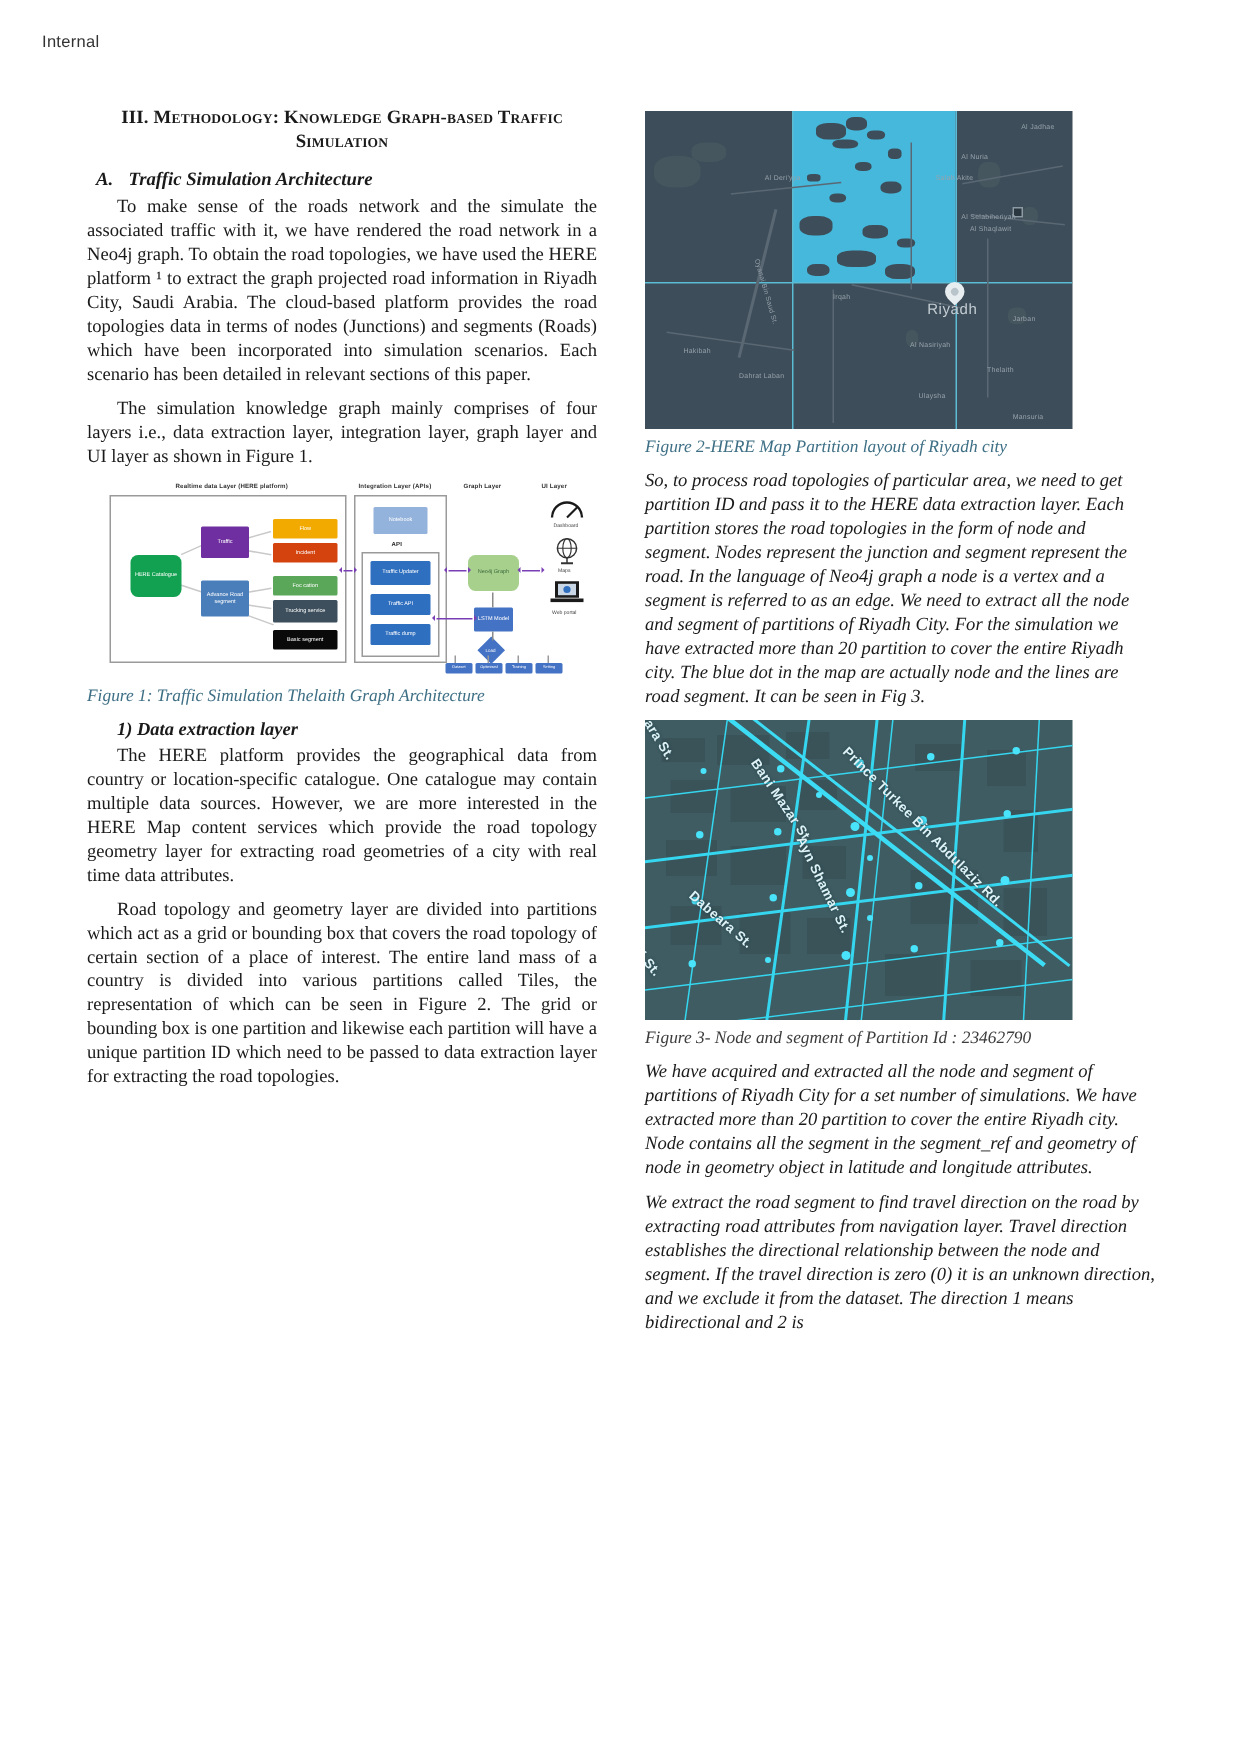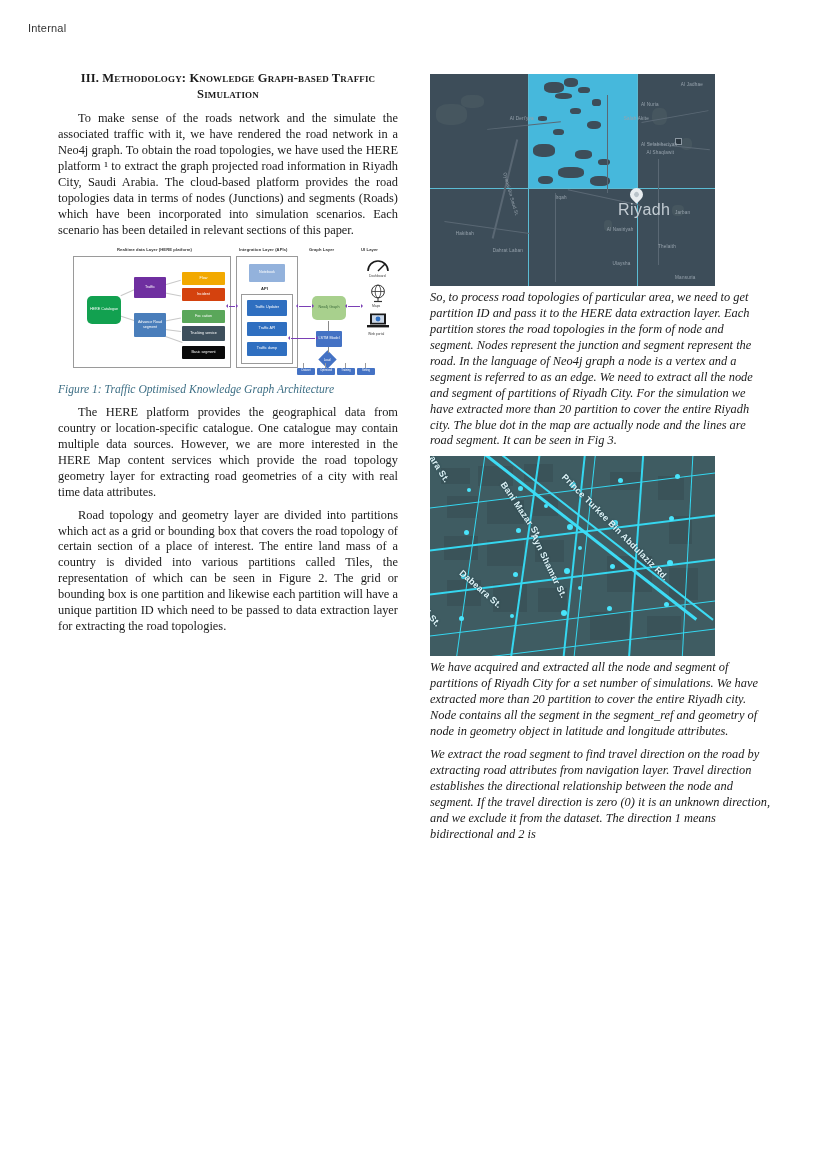--- a/index.html
+++ b/index.html
@@ -178,21 +178,21 @@
   .map2 .road { position: absolute; background: #5a6874; }
   .map2 .mlbl {
     position: absolute;
     font-size: 4.6px;
     color: #97a3ad;
     white-space: nowrap;
     letter-spacing: .2px;
   }
   .map2 .city {
     position: absolute;
-    font-size: 16px;
+    font-size: 10px;
     color: #c3ccd3;
     white-space: nowrap;
     letter-spacing: .4px;
     text-align: right;
   }
   .map2 .pin {
     position: absolute;
     width: 13px; height: 13px;
     background: #e8edf0;
     border-radius: 50% 50% 50% 0;
@@ -271,23 +271,28 @@
 
   <div class="columns">
 
     <div class="col col-left">
 
       <h2 class="sec-head">
         <span class="numeral">III.</span>
         <span>Methodology: Knowledge Graph-based Traffic Simulation</span>
       </h2>
 
+      <h3 class="sub-head">
+        <span class="letter">A.</span>
+        <span>Traffic Simulation Architecture</span>
+      </h3>
 
       <p class="body">To make sense of the roads network and the simulate the associated traffic with it, we have rendered the road network in a Neo4j graph. To obtain the road topologies, we have used the HERE platform ¹ to extract the graph projected road information in Riyadh City, Saudi Arabia. The cloud-based platform provides the road topologies data in terms of nodes (Junctions) and segments (Roads) which have been incorporated into simulation scenarios. Each scenario has been detailed in relevant sections of this paper.</p>
 
+      <p class="body">The simulation knowledge graph mainly comprises of four layers i.e., data extraction layer, integration layer, graph layer and UI layer as shown in     Figure 1.</p>
 
       <div class="fig">
         <div class="arch">
 
           <div class="lbl" style="left:48px; top:1px;">Realtime data Layer (HERE platform)</div>
           <div class="lbl" style="left:170px; top:1px;">Integration Layer (APIs)</div>
           <div class="lbl" style="left:240px; top:1px;">Graph Layer</div>
           <div class="lbl" style="left:292px; top:1px;">UI Layer</div>
 
           <div class="pane" style="left:4px; top:10px; width:158px; height:112px;"></div>
@@ -356,24 +361,25 @@
           <div class="box" style="left:228px; top:122px; width:18px; height:7px; background:#4472c4; font-size:2.6px;">Dataset</div>
           <div class="box" style="left:248px; top:122px; width:18px; height:7px; background:#4472c4; font-size:2.6px;">Optimised</div>
           <div class="box" style="left:268px; top:122px; width:18px; height:7px; background:#4472c4; font-size:2.6px;">Training</div>
           <div class="box" style="left:288px; top:122px; width:18px; height:7px; background:#4472c4; font-size:2.6px;">Setting</div>
           <div class="conn" style="left:234px; top:117px; width:.7px; height:5px; background:#9a9a9a;"></div>
           <div class="conn" style="left:256px; top:117px; width:.7px; height:5px; background:#9a9a9a;"></div>
           <div class="conn" style="left:276px; top:117px; width:.7px; height:5px; background:#9a9a9a;"></div>
           <div class="conn" style="left:296px; top:117px; width:.7px; height:5px; background:#9a9a9a;"></div>
         </div>
 
-        <div class="fig-cap">Figure 1: Traffic Optimised Knowledge Graph Architecture</div>
+        <div class="fig-cap">Figure 1: Traffic Simulation Thelaith Graph Architecture</div>
       </div>
 
 
+      <h4 class="subsub-head">1)  Data extraction layer</h4>
 
       <p class="body">The HERE platform provides the geographical data from country or location-specific catalogue. One catalogue may contain multiple data sources. However, we are more interested in the HERE Map content services which provide the road topology geometry layer for extracting road geometries of a city with real time data attributes.</p>
 
       <p class="body">Road topology and geometry layer are divided into partitions which act as a grid or bounding box that covers the road topology of certain section of a place of interest. The entire land mass of a country is divided into various partitions called Tiles, the representation of which can be seen in Figure 2. The grid or bounding box is one partition and likewise each partition will have a unique partition ID which need to be passed to data extraction layer for extracting the road topologies.</p>
     </div>
 
     <div class="col col-right">
 
       <div class="fig">
         <div class="map2">
@@ -432,20 +438,21 @@
           <div class="mlbl" style="left:62%; top:72%;">Al Nasiriyah</div>
           <div class="mlbl" style="left:86%; top:64%;">Jarban</div>
           <div class="mlbl" style="left:80%; top:80%;">Thelaith</div>
           <div class="mlbl" style="left:64%; top:88%;">Ulaysha</div>
           <div class="mlbl" style="left:86%; top:95%;">Mansuria</div>
           <div class="mlbl" style="left:9%;  top:74%;">Hakibah</div>
           <div class="mlbl" style="left:22%; top:82%;">Dahrat Laban</div>
           <div class="mlbl" style="left:27%; top:46%; transform:rotate(74deg); transform-origin:left top;">Oyanai Bin Saud St.</div>
         </div>
 
+        <div class="fig-cap">Figure 2-HERE Map Partition layout of Riyadh city</div>
       </div>
 
       <p class="body noindent left">So, to process road topologies of particular area, we need to get partition ID and pass it to the HERE data extraction layer. Each partition stores the road topologies in the form of node and segment. Nodes represent the junction and segment represent the road. In the language of Neo4j graph a node is a vertex and a segment is referred to as an edge. We need to extract all the node and segment of partitions of Riyadh City. For the simulation we have extracted more than 20 partition to cover the entire Riyadh city. The blue dot in the map are actually node and the lines are road segment. It can be seen in Fig 3.</p>
 
       <div class="fig">
         <div class="map3">
 
           <div class="blk" style="left:4%;  top:6%;  width:10%; height:8%;"></div>
           <div class="blk" style="left:17%; top:5%;  width:12%; height:10%;"></div>
           <div class="blk" style="left:33%; top:4%;  width:10%; height:9%;"></div>
@@ -507,20 +514,21 @@
           <div class="node" style="left:40%; top:24%; width:4px; height:4px;"></div>
 
           <div class="st" style="left:27%; top:12%; transform:rotate(56deg); transform-origin:left top;">Bani Mazar St.</div>
           <div class="st" style="left:48%; top:8%; transform:rotate(45deg); transform-origin:left top;">Prince Turkee Bin Abdulaziz Rd.</div>
           <div class="st" style="left:38%; top:38%; transform:rotate(64deg); transform-origin:left top;">Ayn Shamar St.</div>
           <div class="st" style="left:12%; top:56%; transform:rotate(41deg); transform-origin:left top;">Dabeara St.</div>
           <div class="st" style="left:2%;  top:-1%; transform:rotate(58deg); transform-origin:left top;">ara St.</div>
           <div class="st" style="left:-2%; top:72%; transform:rotate(50deg); transform-origin:left top;">hai St.</div>
         </div>
 
+        <div class="fig-cap dark">Figure 3- Node and segment of Partition Id : 23462790</div>
       </div>
 
       <p class="body noindent left">We have acquired and extracted all the node and segment of partitions of Riyadh City for a set number of simulations. We have extracted more than 20 partition to cover the entire Riyadh city. Node contains all the segment in the segment_ref and geometry of node in geometry object in latitude and longitude attributes.</p>
 
 
 
       <p class="body noindent left">We extract the road segment to find travel direction on the road by extracting road attributes from navigation layer. Travel direction establishes the directional relationship between the node and segment. If the travel direction is zero (0) it is an unknown direction, and we exclude it from the dataset.  The direction 1 means bidirectional and 2 is</p>
     </div>
   </div>
 

